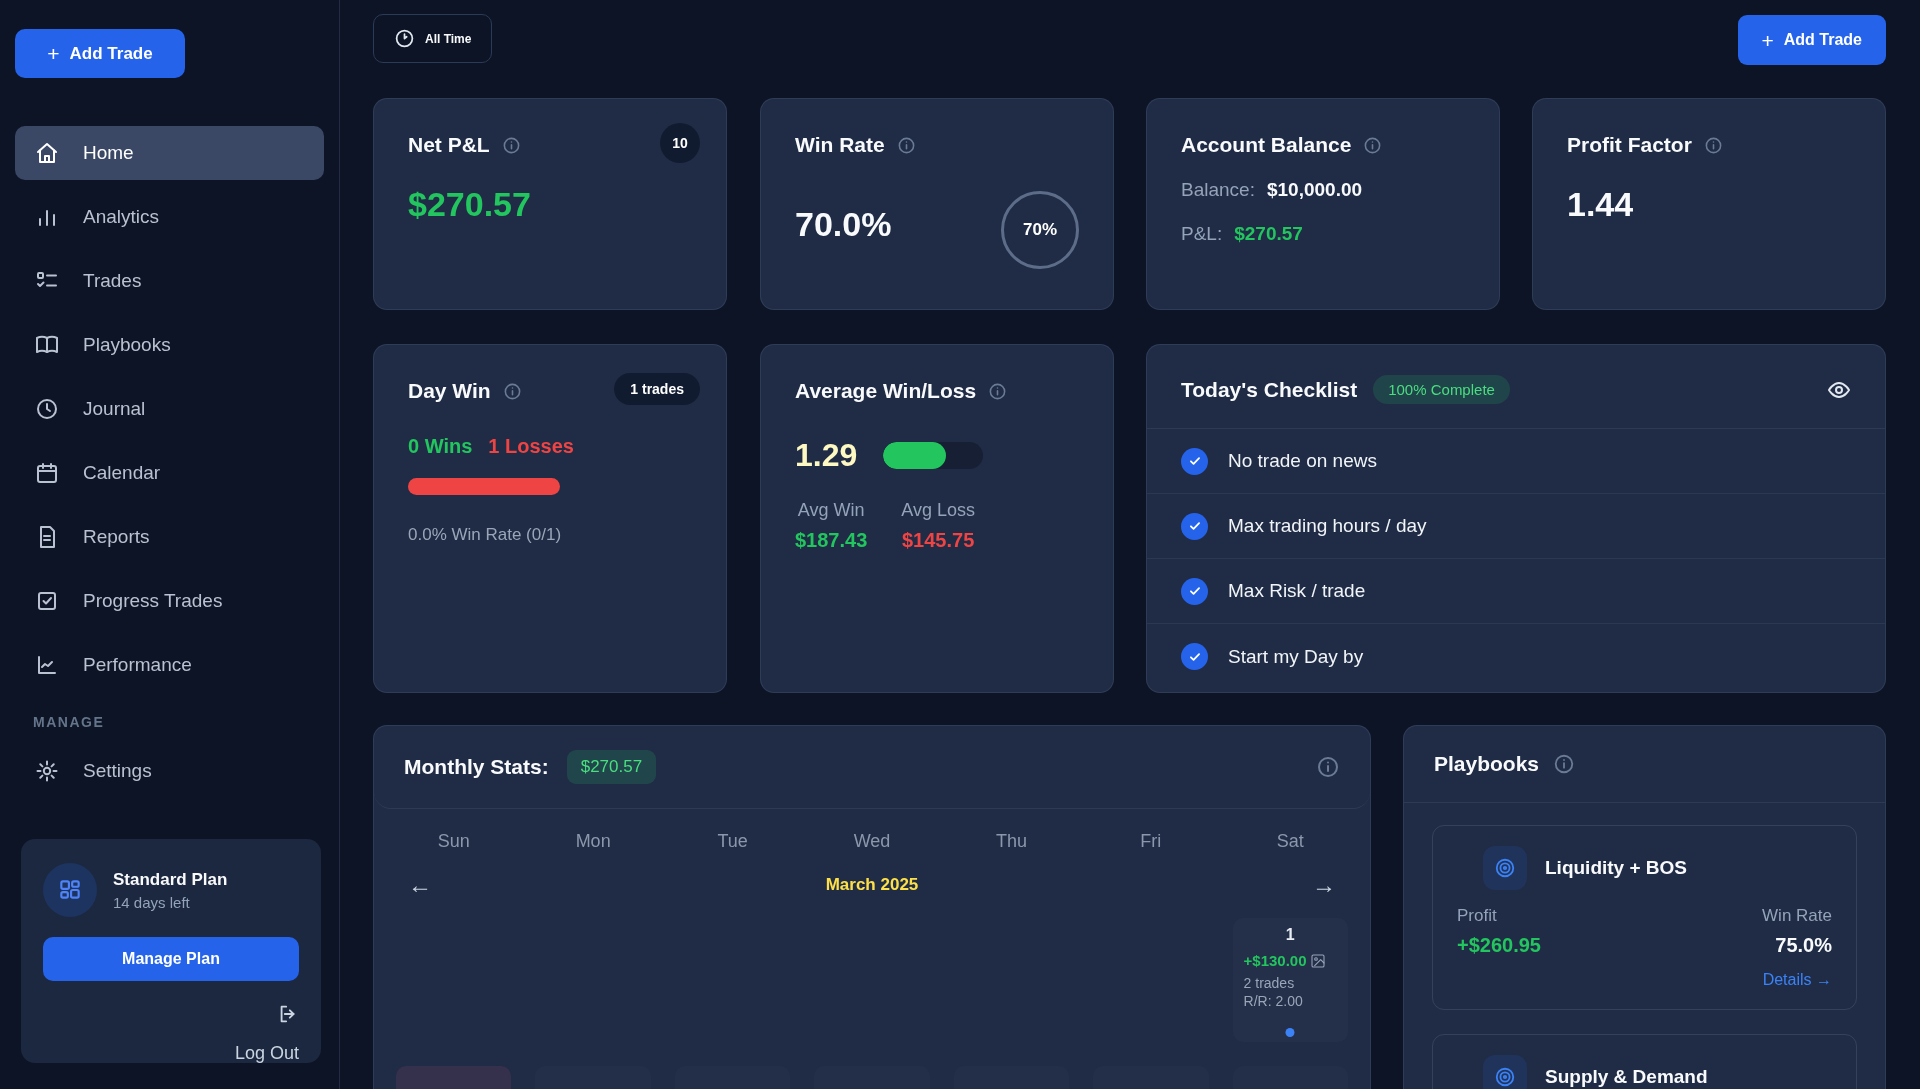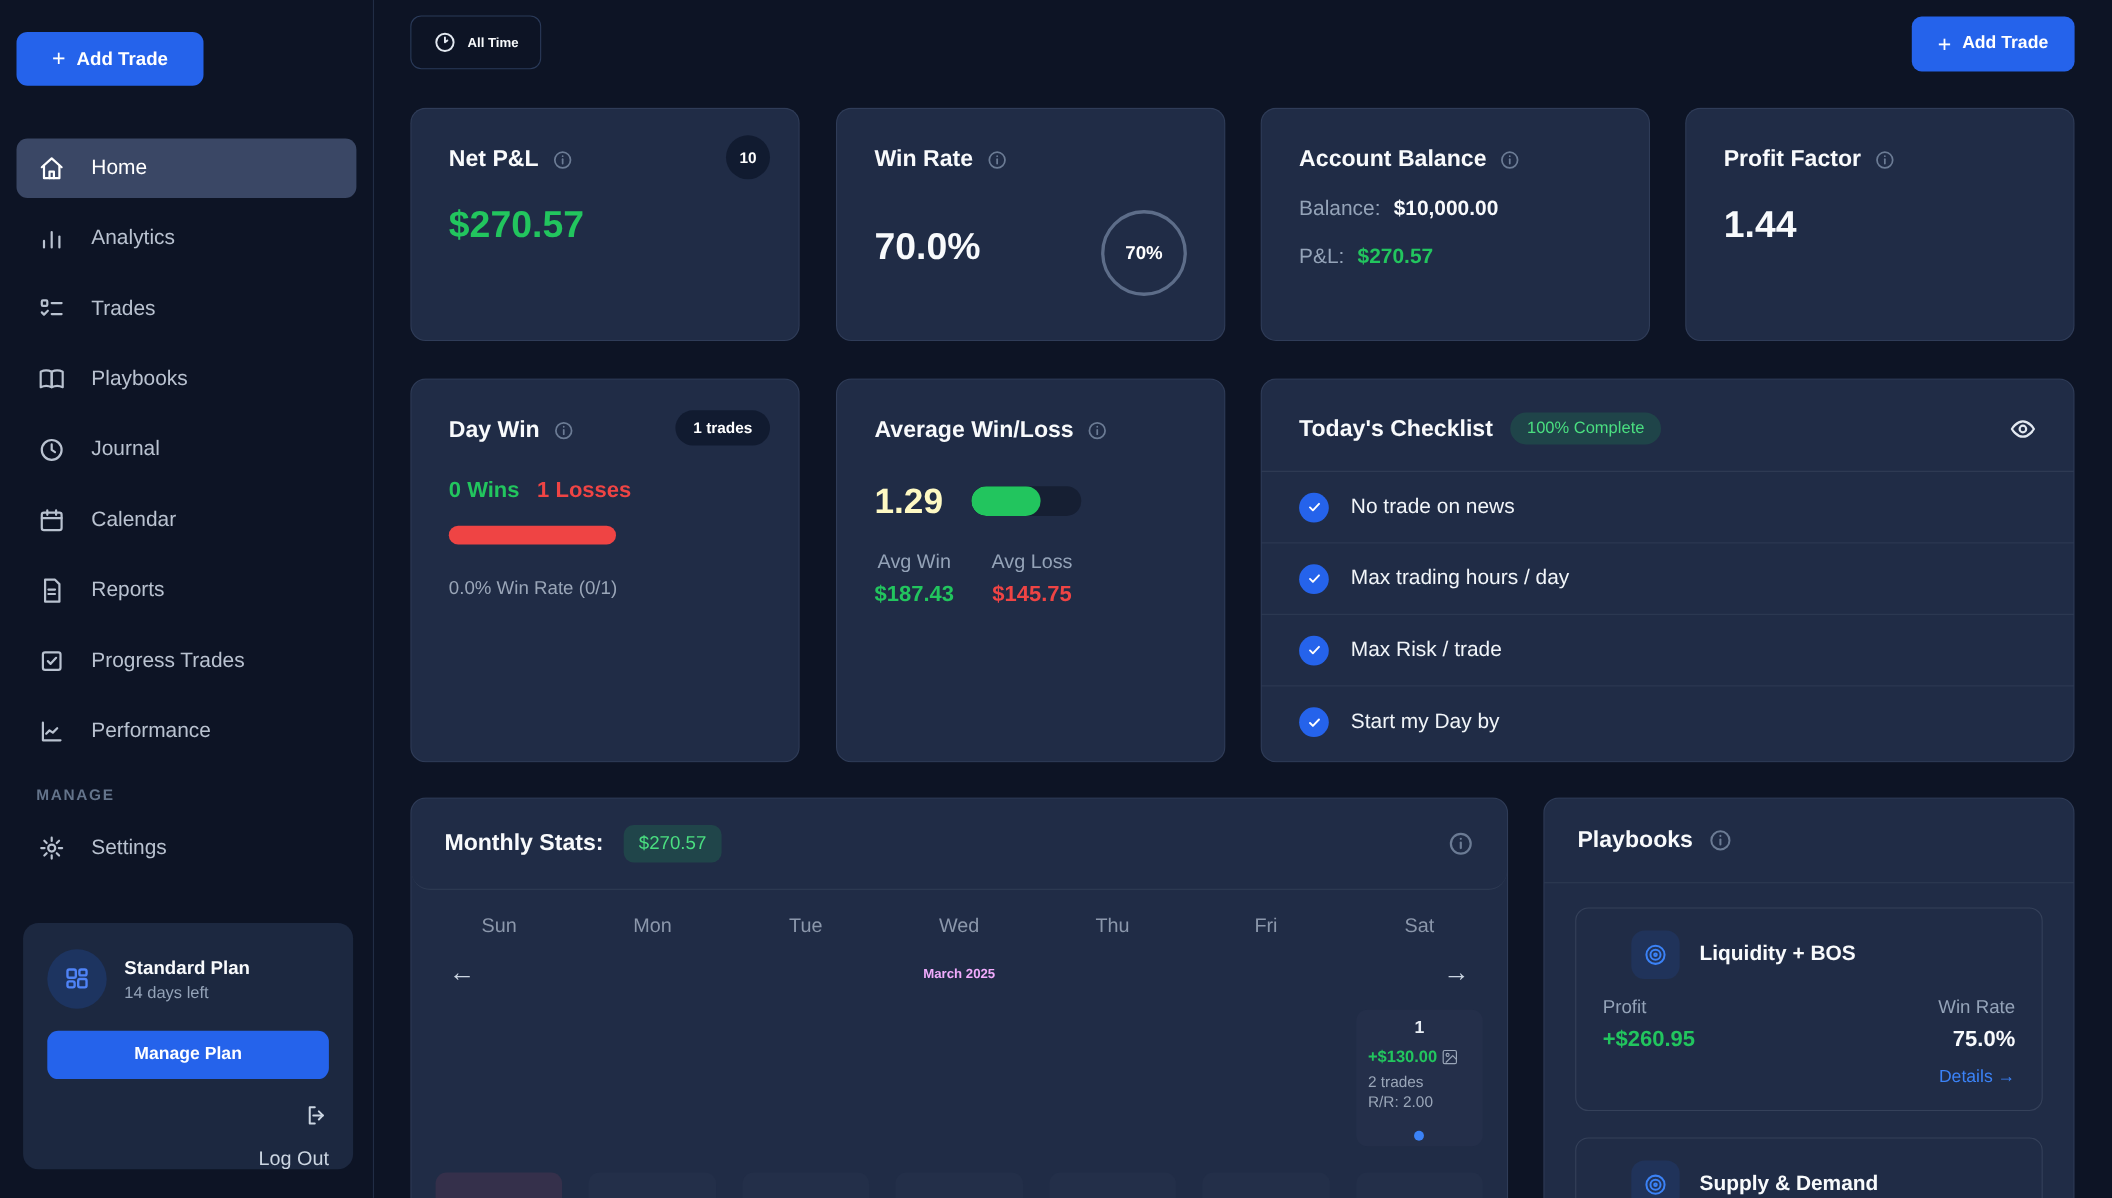--- a/index.html
+++ b/index.html
@@ -82,21 +82,21 @@
   .check-circle svg { width:14px; height:14px; stroke-width:3; }
 
   
   .c-monthly { left:33px; top:725px; width:998px; height:430px; }
   .mo-header { display:flex; align-items:center; gap:18px; padding:24px 30px; border-bottom:1px solid rgba(148,163,184,0.12);border-radius:17px; }
   .mo-pill { background:rgba(34,197,94,0.17); color:#4ade80; border-radius:9px; padding:7px 14px; font-size:17px; font-weight:400; }
   .mo-header .info-icon { margin-left:auto; width:24px; height:24px; }
   .cal-grid { display:grid; grid-template-columns:repeat(7,1fr); column-gap:24px; padding:0 22px; }
   .dow { text-align:center; color:#8b97ab; font-size:18px; padding-top:22px; }
   .month-nav { position:relative; height:66px; display:flex; align-items:center; justify-content:center; }
-  .month-label { font-size:12px; font-weight:700; color:#f0abfc; }
+  .month-label { font-size:17px; font-weight:700; color:#fde047; }
   .nav-arrow { position:absolute; top:50%; transform:translateY(-50%); color:#cbd5e1; font-size:24px; cursor:pointer; line-height:1; }
   .nav-arrow.left { left:34px; } .nav-arrow.right { right:34px; }
   .day-cell { height:124px; border-radius:10px; position:relative; }
   .day-cell.filled { background:#242f4a; padding:8px 11px; cursor:pointer; }
   .day-num { text-align:center; font-size:16px; font-weight:600; color:#e8edf4; }
   .day-pnl { margin-top:8px; display:flex; align-items:center; gap:3px; color:#22c55e; font-size:15px; font-weight:700; }
   .day-pnl svg { width:16px; height:16px; color:#9aa6b8; stroke-width:1.6; }
   .day-sub { margin-top:6px; color:#9aa6b8; font-size:14px; }
   .day-sub2 { margin-top:2px; color:#9aa6b8; font-size:14px; }
   .day-dot { position:absolute; bottom:5px; left:50%; transform:translateX(-50%); width:9px; height:9px; border-radius:50%; background:#3b82f6; }

